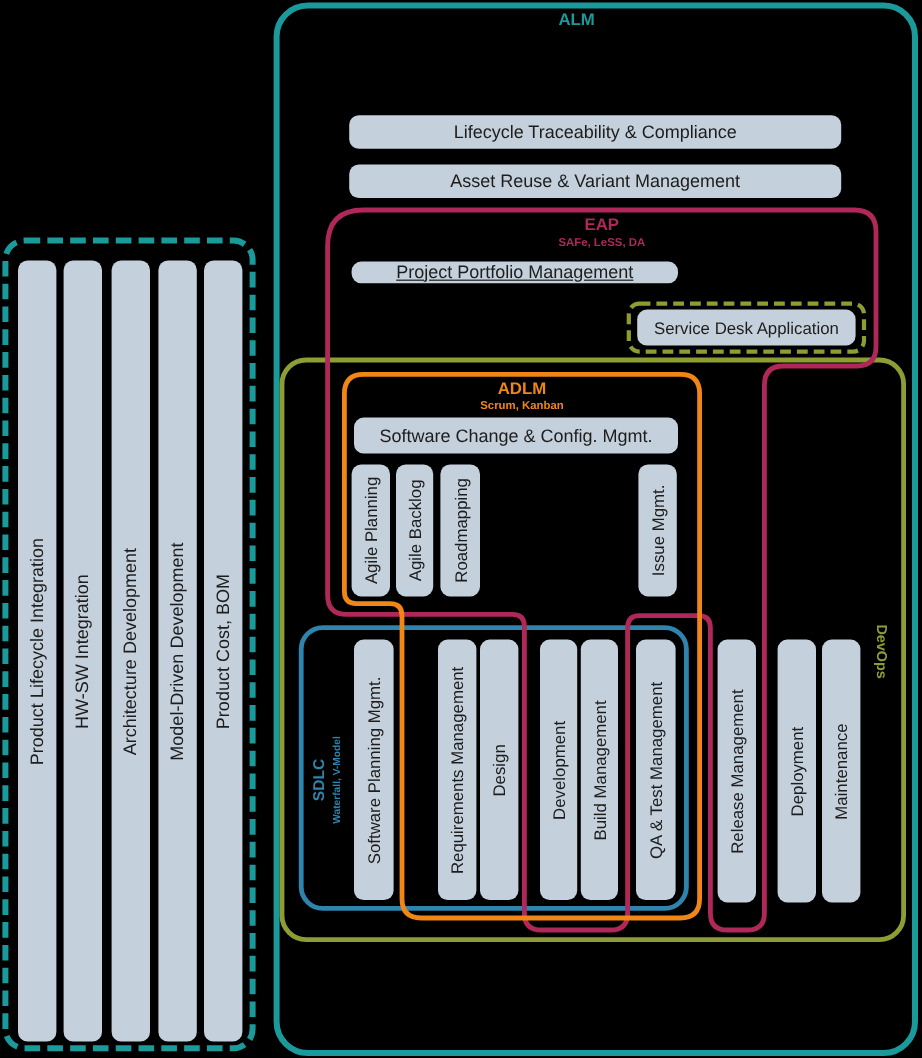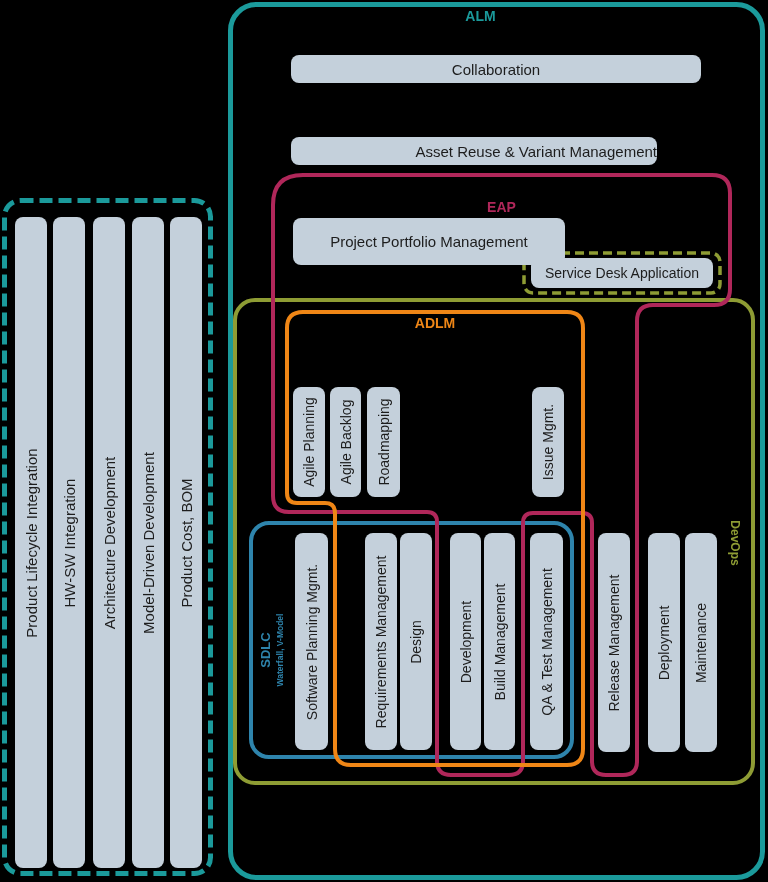--- a/index.html
+++ b/index.html
@@ -67,53 +67,58 @@
       M 303 312 H 567 Q 583 312 583 328 V 749 Q 583 765 567 765 H 351 Q 335 765 335 749
       V 513 Q 335 503 325 503 H 297 Q 287 503 287 493 V 328 Q 287 312 303 312 Z"></path>
 
     <rect x="524" y="253" width="196" height="40" rx="9" class="st-olive" stroke-width="3.5" stroke-dasharray="9 5"></rect>
   </svg>
 
   <div class="grouptitle teal" style="left:228px;top:8px;width:505px;">
     <span class="t">ALM</span>
   </div>
 
-  <div class="grouptitle pinkc" style="left:273px;top:179px;width:457px;margin-top:20px;">
+  <div class="grouptitle pinkc" style="left:273px;top:179px;width:457px;">
     <span class="t">EAP</span>
+    <span class="s">SAFe, LeSS, DA</span>
   </div>
 
   <div class="grouptitle orangec" style="left:287px;top:315px;width:296px;">
     <span class="t">ADLM</span>
+    <span class="s">Scrum, Kanban</span>
   </div>
 
   <div class="rot-wrap" style="left:244px;top:558px;width:56px;height:184px;">
     <div class="rot bluec">
       <span style="font-size:13px;display:block;">SDLC</span>
       <span style="font-size:8.5px;display:block;">Waterfall, V-Model</span>
     </div>
   </div>
 
   <div class="rot-wrap" style="left:720px;top:505px;width:28px;height:76px;">
     <div class="rot cw olivec" style="font-size:12px;">DevOps</div>
   </div>
 
-  <div class="hbox" style="left:291px;top:55px;width:410px;height:28px;">
-    <span>Collaboration</span>
+  <div class="hbox" style="left:291px;top:96px;width:410px;height:28px;">
+    <span>Lifecycle Traceability &amp; Compliance</span>
   </div>
-  <div class="hbox" style="left:291px;top:137px;width:366px;height:28px;justify-content:flex-end;">
+  <div class="hbox" style="left:291px;top:137px;width:410px;height:28px;">
     <span>Asset Reuse &amp; Variant Management</span>
   </div>
 
-  <div class="hbox" style="left:293px;top:218px;width:272px;height:47px;">
+  <div class="hbox" style="left:293px;top:218px;width:272px;height:18px;text-decoration:underline;">
     <span>Project Portfolio Management</span>
   </div>
   <div class="hbox" style="left:531px;top:258px;width:182px;height:30px;font-size:14px;">
     <span>Service Desk Application</span>
   </div>
 
+  <div class="hbox" style="left:295px;top:348px;width:270px;height:30px;">
+    <span>Software Change &amp; Config. Mgmt.</span>
+  </div>
   <div class="vbar" style="left:293px;top:387px;width:32px;height:110px;">
     <span>Agile Planning</span>
   </div>
   <div class="vbar" style="left:330px;top:387px;width:31px;height:110px;">
     <span>Agile Backlog</span>
   </div>
   <div class="vbar" style="left:367px;top:387px;width:33px;height:110px;">
     <span>Roadmapping</span>
   </div>
   <div class="vbar" style="left:532px;top:387px;width:32px;height:110px;">

